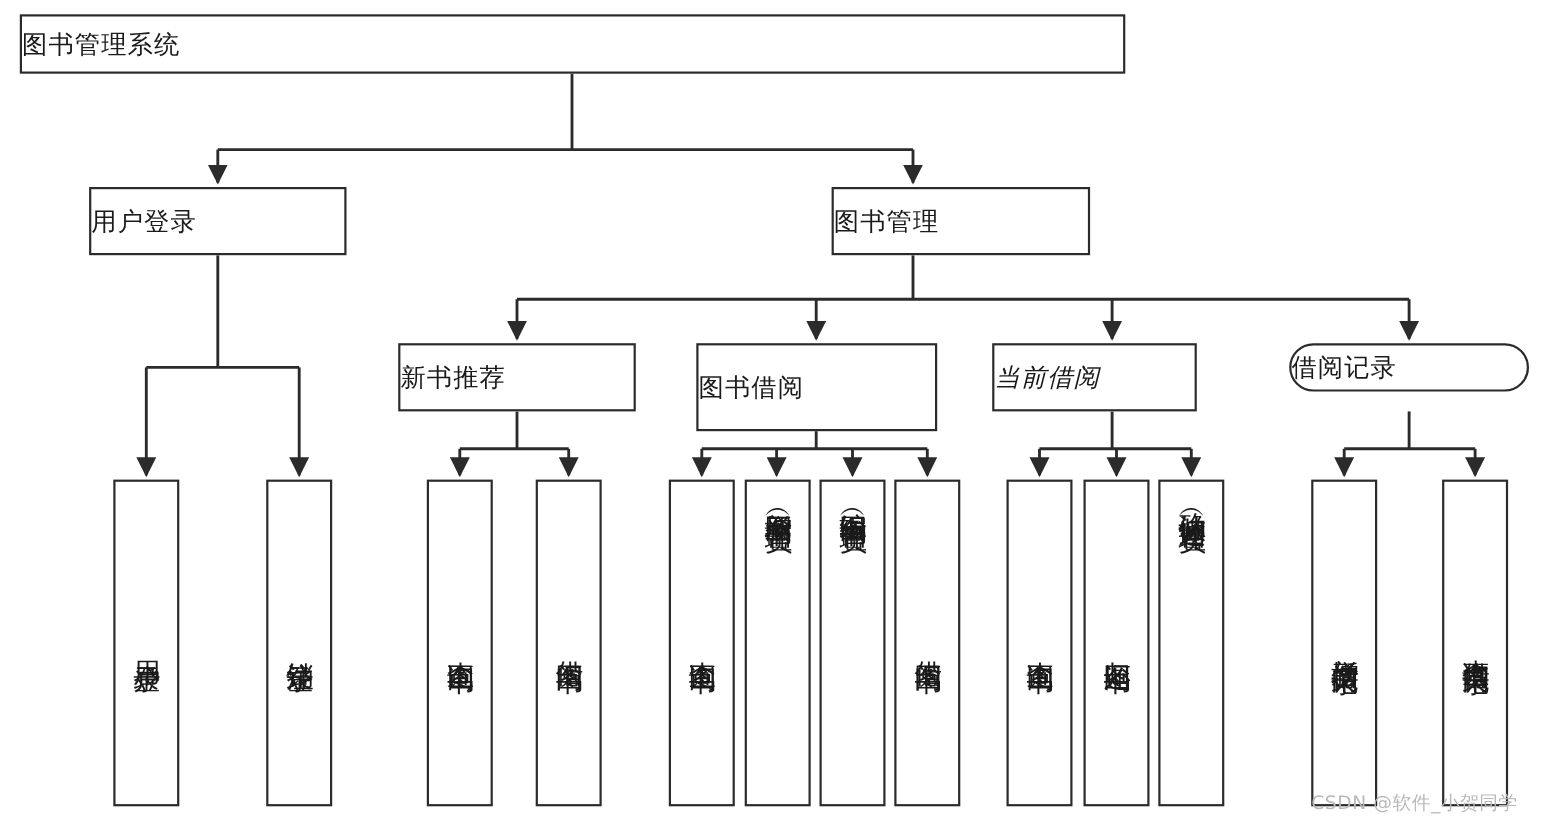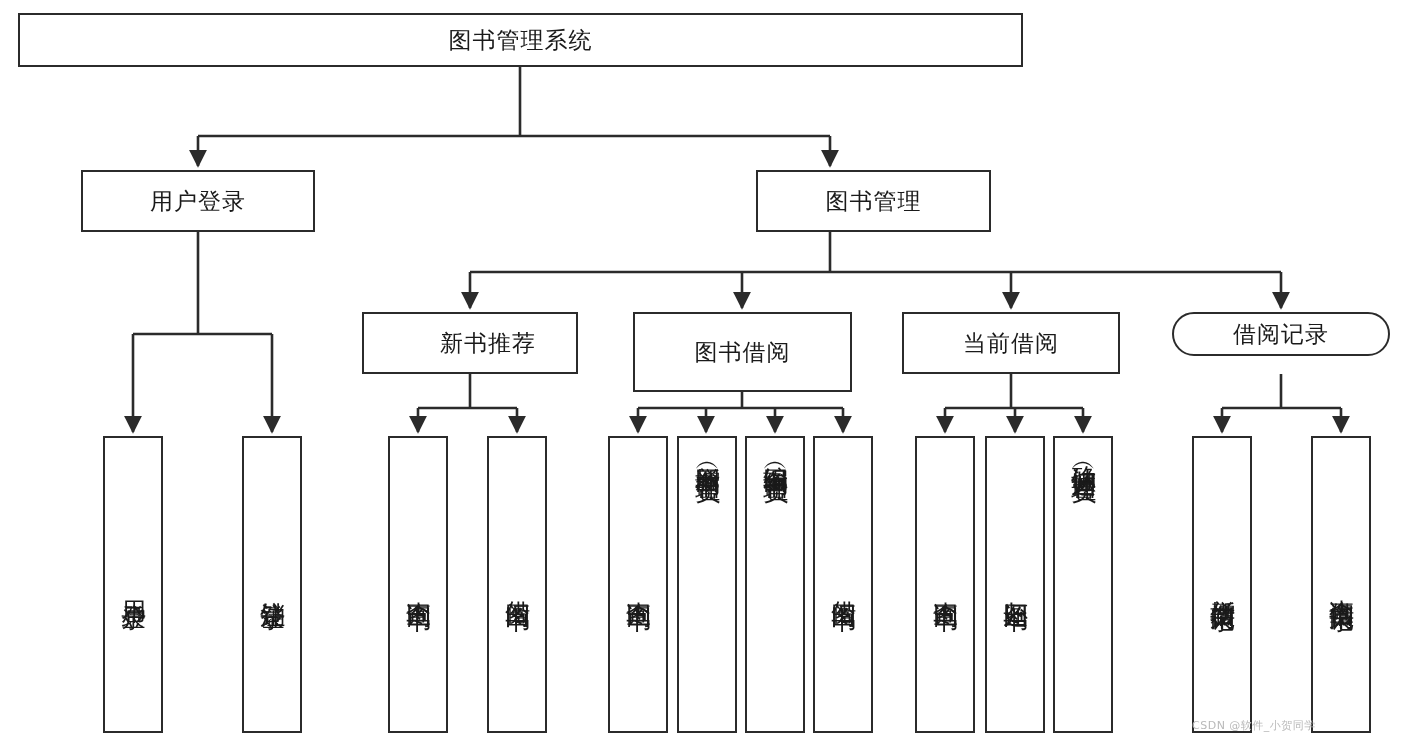--- a/index.html
+++ b/index.html
@@ -26,21 +26,20 @@
     height: 747px;
     pointer-events: none;
   }
   .node {
     position: absolute;
     box-sizing: border-box;
     border: 2px solid #2b2b2b;
     background: #ffffff;
     display: flex;
     align-items: center;
-    justify-content: center;
     color: #1a1a1a;
   }
   .node.horiz {
     font-size: 23px;
     letter-spacing: 1px;
   }
   .node.vert {
     align-items: flex-start;
     justify-content: center;
     padding-top: 8px;
@@ -52,21 +51,21 @@
     line-height: 1.06;
     letter-spacing: 2px;
     white-space: nowrap;
   }
   .node.vert.centered {
     align-items: center;
     padding-top: 0;
   }
   .watermark {
     position: absolute;
-    font-size: 11px;
+    font-size: 17px;
     color: #b9b9b9;
     white-space: nowrap;
     letter-spacing: 0.5px;
   }
 </style>
 </head>
 <body>
 
 <div id="canvas">
 
@@ -124,27 +123,27 @@
     <span>图书管理系统</span>
   </div>
 
   <div class="node horiz" style="left: 81px; top: 170px; width: 234px; height: 62px;">
     <span>用户登录</span>
   </div>
   <div class="node horiz" style="left: 712px; top: 170px; width: 235px; height: 62px; margin-left: 44px;">
     <span>图书管理</span>
   </div>
 
-  <div class="node horiz" style="left: 362px; top: 312px; width: 216px; height: 62px; padding-left: 36px;">
+  <div class="node horiz" style="left: 362px; top: 312px; width: 216px; height: 62px;">
     <span>新书推荐</span>
   </div>
   <div class="node horiz" style="left: 633px; top: 312px; width: 219px; height: 80px;">
     <span>图书借阅</span>
   </div>
-  <div class="node horiz" style="left: 902px; top: 312px; width: 218px; height: 62px;">
+  <div class="node horiz" style="left: 902px; top: 312px; width: 186px; height: 62px; font-style: italic;">
     <span>当前借阅</span>
   </div>
   <div class="node horiz" style="left: 1172px; top: 312px; width: 218px; height: 44px; border-radius: 22px;">
     <span>借阅记录</span>
   </div>
 
   <div class="node vert centered" style="left: 103px; top: 436px; width: 60px; height: 297px;">
     <span class="vtext">用户登录</span>
   </div>
   <div class="node vert centered" style="left: 242px; top: 436px; width: 60px; height: 297px;">

